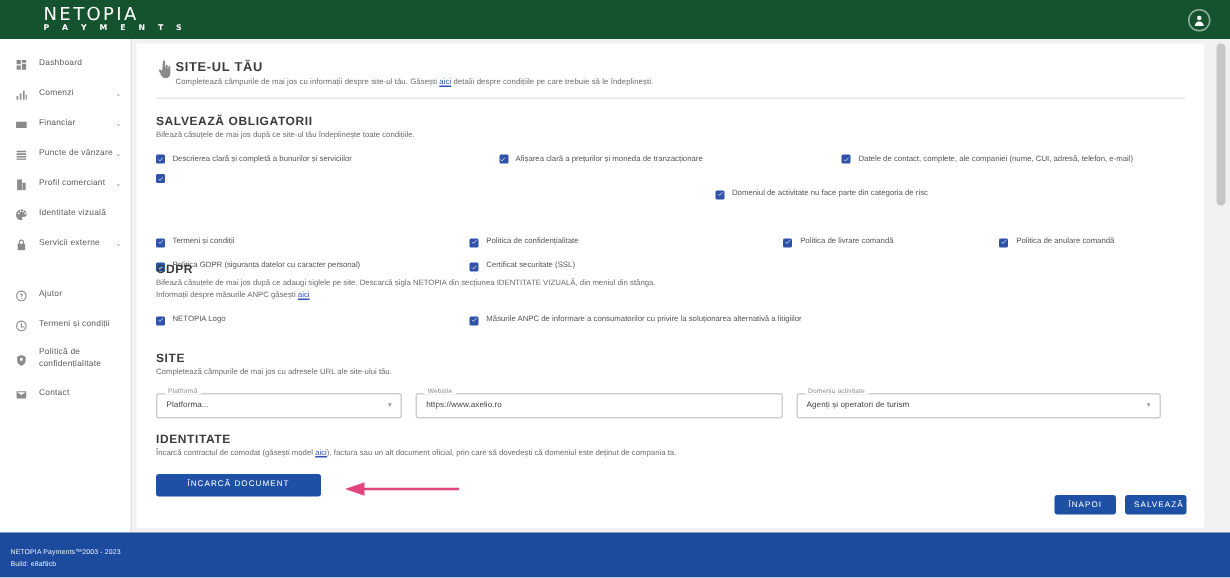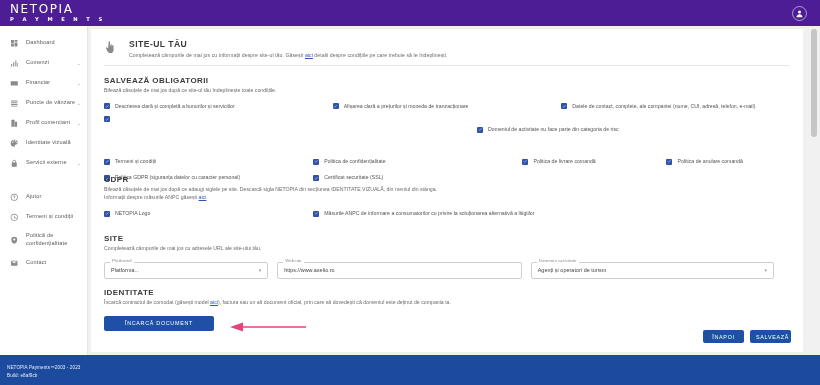--- a/index.html
+++ b/index.html
@@ -8,22 +8,22 @@
     width: 820px; height: 385px;
     overflow: hidden;
     background: #ffffff;
     font-family: "Liberation Sans", sans-serif;
   }
   #app { position: relative; width: 820px; height: 385px; background: #f1f1f1; }
 
   
   .topbar {
     position: absolute; top: 0; left: 0; width: 820px; height: 26px;
-    background: #4c1d95;
-    display: flex; align-items: center; justify-content: space-between;
+    background: #14532d;
+    display: flex; align-items: center; justify-content: space-between; padding-left: 19px;
   }
   .brand { padding-left: 10px; line-height: 1; }
   .brand .b1 {
     color: #ffffff; font-size: 12px; letter-spacing: 1.6px;
     font-family: "DejaVu Sans", sans-serif; font-weight: 400;
   }
   .brand .b2 {
     color: #ffffff; font-size: 5.2px; letter-spacing: 3.4px;
     font-family: "DejaVu Sans", sans-serif; margin-top: 2px; font-weight: 700;
   }
@@ -79,21 +79,21 @@
     background: #f1f1f1;
   }
   .scrollbar .thumb {
     position: absolute; top: 0; left: 0; width: 6px; height: 108px;
     background: #c6c6c6; border-radius: 3px;
   }
 
   .pad { padding: 9px 13px 0 13px; }
 
   
-  .page-head { display: flex; align-items: center; gap: 12px; padding-bottom: 7px; }
+  .page-head { display: flex; align-items: center; gap: 0; padding-bottom: 7px; }
   .hand-ico { width: 13px; min-width: 13px; padding-top: 2px; }
   .hand-ico svg { width: 11px; height: 13px; fill: #8a8a8a; }
   .page-title {
     font-size: 8.6px; font-weight: 700; color: #3b3b3b;
     letter-spacing: .45px; margin-bottom: 3px;
   }
   .page-sub { font-size: 5.2px; color: #6d6d6d; letter-spacing: .05px; }
   .lnk { color: #2f54b4; text-decoration: underline; }
   .divider { height: 1px; background: #e6e6e6; margin: 0 0 0 0; }
 

